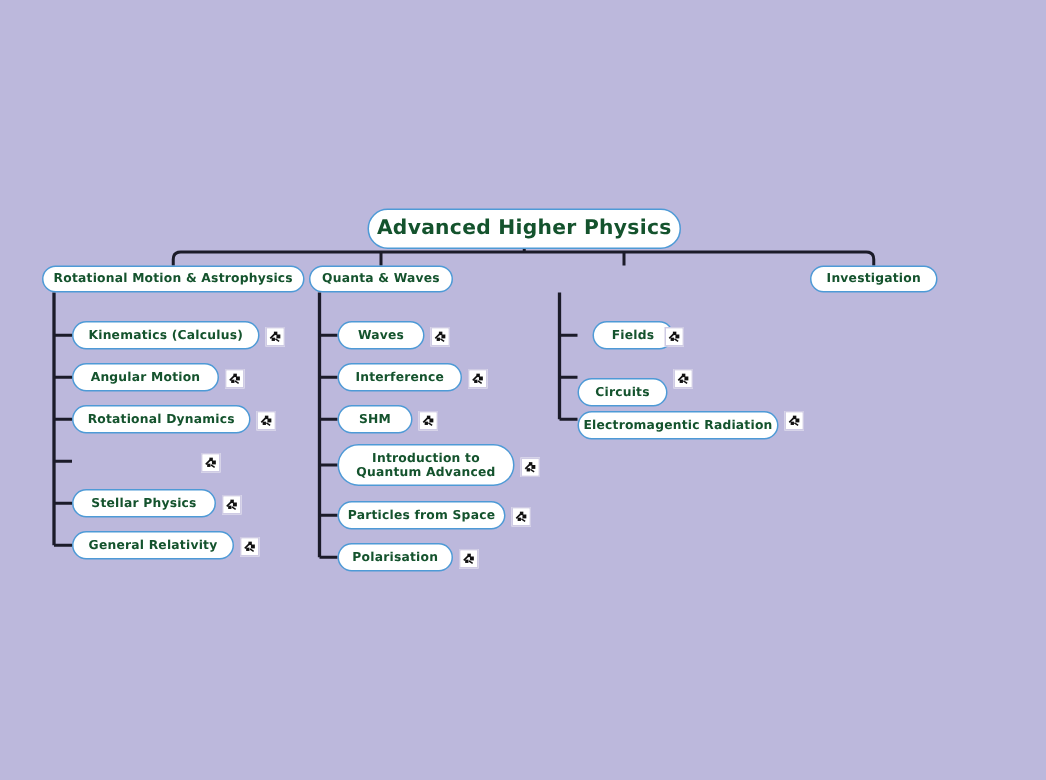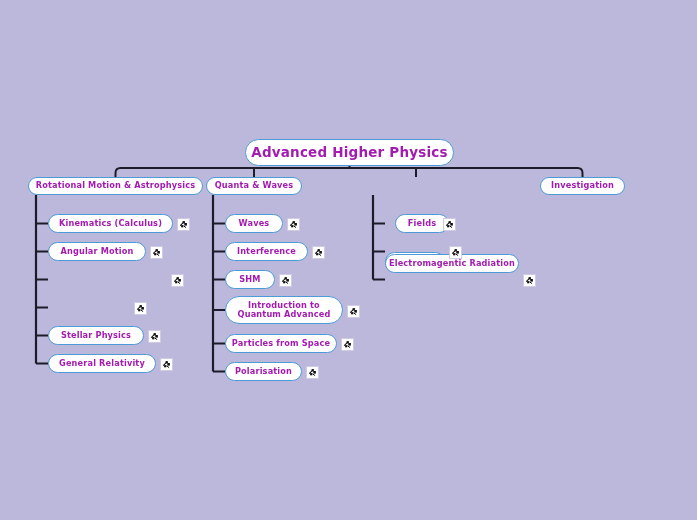--- a/index.html
+++ b/index.html
@@ -31,21 +31,21 @@
   .node {
     position: absolute;
     box-sizing: border-box;
     background: #ffffff;
     border: 1.6px solid #4e9ad6;
     border-radius: 999px;
     display: flex;
     align-items: center;
     justify-content: center;
     text-align: center;
-    color: #a21caf;
+    color: #14532d;
     font-weight: bold;
     letter-spacing: 0.15px;
     line-height: 1.12;
     white-space: pre-line;
     z-index: 5;
   }
   .node.root {
     font-size: 13.5px;
     border-width: 1.8px;
     letter-spacing: 0.2px;
@@ -116,20 +116,21 @@
     <span class="attach-icon" style="left: 150px; top: 246px;">
       <svg viewBox="0 0 11 11">
         <rect x="0" y="0" width="11" height="11" fill="#ffffff"></rect>
         <path d="M2.2 6.6 L5.2 3.6" stroke="#111" stroke-width="1.1" fill="none"></path>
         <rect x="4.6" y="2.1" width="2.3" height="2.3" fill="#111"></rect>
         <rect x="6.3" y="4.0" width="2.6" height="2.6" fill="#111"></rect>
         <rect x="3.1" y="6.1" width="2.2" height="2.2" fill="#111"></rect>
         <path d="M5.6 6.9 L8.1 8.6" stroke="#111" stroke-width="1" fill="none"></path>
       </svg>
     </span>
+    <div class="node lvl3" style="left: 48px; top: 270px; width: 119px; height: 19px;"><span>Rotational Dynamics</span></div>
     <span class="attach-icon" style="left: 171px; top: 274px;">
       <svg viewBox="0 0 11 11">
         <rect x="0" y="0" width="11" height="11" fill="#ffffff"></rect>
         <path d="M2.2 6.6 L5.2 3.6" stroke="#111" stroke-width="1.1" fill="none"></path>
         <rect x="4.6" y="2.1" width="2.3" height="2.3" fill="#111"></rect>
         <rect x="6.3" y="4.0" width="2.6" height="2.6" fill="#111"></rect>
         <rect x="3.1" y="6.1" width="2.2" height="2.2" fill="#111"></rect>
         <path d="M5.6 6.9 L8.1 8.6" stroke="#111" stroke-width="1" fill="none"></path>
       </svg>
     </span>
@@ -248,21 +249,21 @@
     <span class="attach-icon" style="left: 449px; top: 246px;">
       <svg viewBox="0 0 11 11">
         <rect x="0" y="0" width="11" height="11" fill="#ffffff"></rect>
         <path d="M2.2 6.6 L5.2 3.6" stroke="#111" stroke-width="1.1" fill="none"></path>
         <rect x="4.6" y="2.1" width="2.3" height="2.3" fill="#111"></rect>
         <rect x="6.3" y="4.0" width="2.6" height="2.6" fill="#111"></rect>
         <rect x="3.1" y="6.1" width="2.2" height="2.2" fill="#111"></rect>
         <path d="M5.6 6.9 L8.1 8.6" stroke="#111" stroke-width="1" fill="none"></path>
       </svg>
     </span>
-    <div class="node lvl3" style="left: 385px; top: 254px; width: 134px; height: 19px;"><span>Electromagentic Radiation</span></div>
+    <div class="node lvl3" style="left: 385px; top: 274px; width: 134px; height: 19px;"><span>Electromagentic Radiation</span></div>
     <span class="attach-icon" style="left: 523px; top: 274px;">
       <svg viewBox="0 0 11 11">
         <rect x="0" y="0" width="11" height="11" fill="#ffffff"></rect>
         <path d="M2.2 6.6 L5.2 3.6" stroke="#111" stroke-width="1.1" fill="none"></path>
         <rect x="4.6" y="2.1" width="2.3" height="2.3" fill="#111"></rect>
         <rect x="6.3" y="4.0" width="2.6" height="2.6" fill="#111"></rect>
         <rect x="3.1" y="6.1" width="2.2" height="2.2" fill="#111"></rect>
         <path d="M5.6 6.9 L8.1 8.6" stroke="#111" stroke-width="1" fill="none"></path>
       </svg>
     </span>

